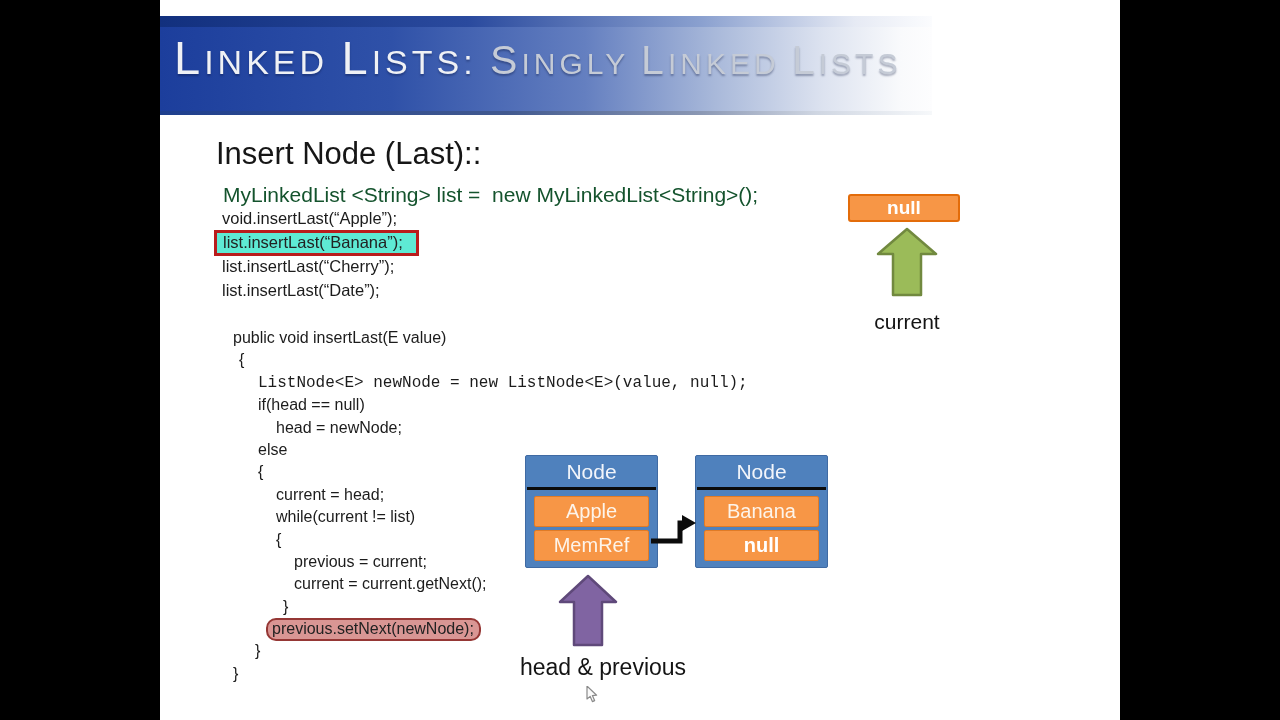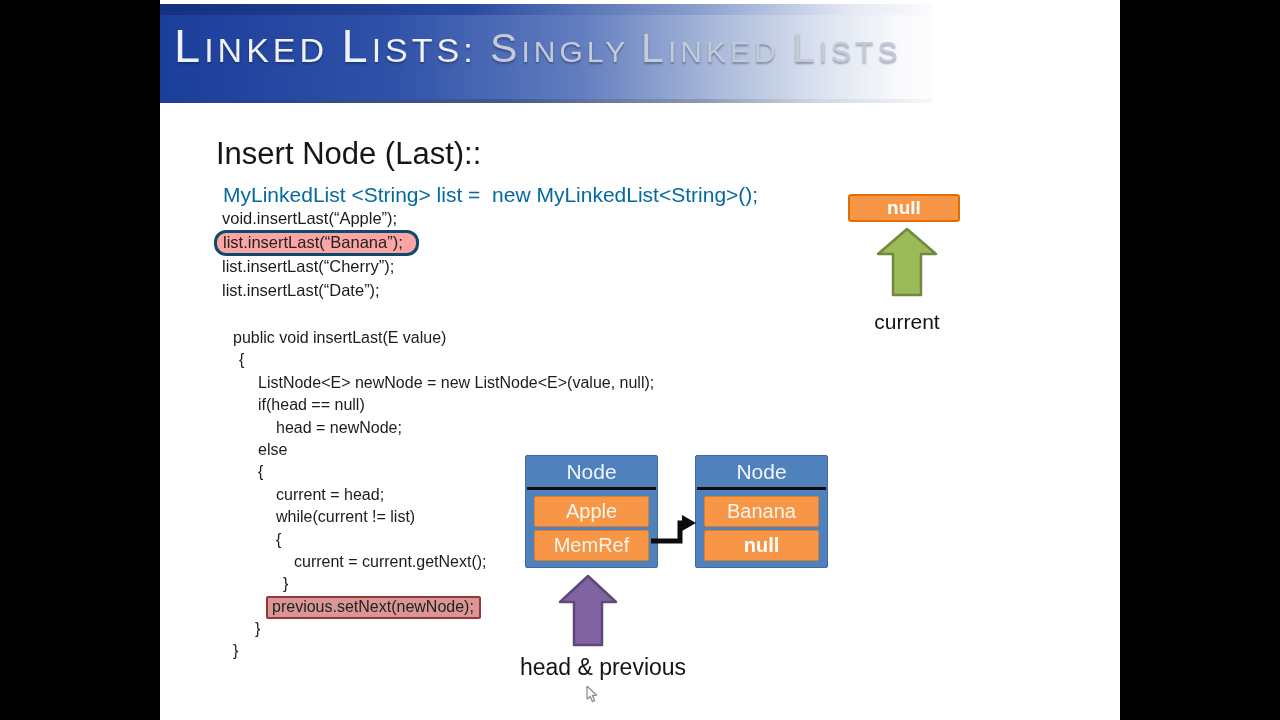--- a/index.html
+++ b/index.html
@@ -3,50 +3,50 @@
 <meta charset="utf-8">
 <style>
   * { margin:0; padding:0; box-sizing:border-box; }
   html,body { width:1280px; height:720px; background:#000; overflow:hidden; }
   body { font-family:"Liberation Sans", sans-serif; position:relative; }
 
   .stage { position:absolute; left:0; top:0; width:1280px; height:720px; background:#000; }
   .slide { position:absolute; left:160px; top:0; width:960px; height:720px; background:#ffffff; overflow:hidden; }
 
   
-  .banner { position:absolute; left:0; top:4px; width:772px; height:99px;border-radius:14px; }
+  .banner { position:absolute; left:0; top:16px; width:772px; height:99px;border-radius:14px; }
   .banner-top { position:absolute; left:0; top:0; width:100%; height:11px;
     background:linear-gradient(to right,#12307e 0%,#2a4a9e 40%,#8aa0cf 70%,#e6eaf4 90%,#fbfcfe 100%); }
   .banner-main { position:absolute; left:0; top:11px; width:100%; height:84px;
     background:linear-gradient(to right,#1c3e9c 0%,#2f51a8 30%,#647fc0 55%,#a9b9da 72%,#dde3f0 86%,#f9fafc 96%,#fdfdfe 100%); }
   .banner-rule { position:absolute; left:0; top:95px; width:100%; height:4px;
     background:linear-gradient(to right,#1e3f8e 0%,#41598f 45%,#8b98b4 70%,#cfd6e2 85%,#f6f8fa 100%); }
   .banner-title { position:absolute; left:14px; top:14px; width:940px; white-space:nowrap;
     text-shadow:0 2px 2px rgba(10,20,60,0.35); letter-spacing:4px; }
   .seg { white-space:pre; }
   .t1 { color:#eff1f5; }
   .t1 .cap { font-size:47px; }
   .t1 .low { font-size:34px; }
   .t2 { color:#c5cbd6; }
   .t2 .cap { font-size:41px; }
   .t2 .low { font-size:30px; }
 
   
   .slide-title { position:absolute; left:56px; top:136px; font-size:31px; color:#161616; }
-  .decl { position:absolute; left:63px; top:183px; font-size:21px; color:#0369a1; white-space:pre; }
+  .decl { position:absolute; left:63px; top:183px; font-size:21px; color:#14532d; white-space:pre; }
 
   .calls { position:absolute; left:52px; top:206px; font-size:16.5px; color:#1c1c1c; }
   .call-line { height:24px; line-height:24px; padding-left:10px; white-space:pre; }
-  .hl-box { display:inline-block; line-height:19px; background:#fca5a5; border:3px solid #0c4a6e;
-    border-radius:12px; padding:0 13px 1px 6px; margin-left:-8px; color:#222; }
+  .hl-box { display:inline-block; line-height:19px; background:#5eead4; border:3px solid #b91c1c;
+    border-radius:0; padding:0 13px 1px 6px; margin-left:-8px; color:#222; }
 
   .code { position:absolute; left:55px; top:327px; font-size:16px; color:#1c1c1c; }
   .code-line { height:22.4px; line-height:22.4px; white-space:pre; }
   .hl-box2 { display:inline-block; line-height:18px; background:#D99694; border:2px solid #953735;
-    border-radius:2px; padding:0 5px 1px 4px; margin-left:-6px; color:#222; }
+    border-radius:10px; padding:0 5px 1px 4px; margin-left:-6px; color:#222; }
 
   
   .null-box { position:absolute; left:688px; top:194px; width:112px; height:28px;
     background:#F79646; border:2px solid #E36C0A; border-radius:3px;
     color:#fff; font-weight:bold; font-size:19px; text-align:center; line-height:24px; }
   .current-label { position:absolute; left:697px; top:310px; width:100px; text-align:center;
     font-size:21px; color:#141414; }
   .head-label { position:absolute; left:358px; top:654px; width:170px; text-align:center;
     font-size:23px; color:#141414; }
 
@@ -86,28 +86,29 @@
     <div class="decl">MyLinkedList &lt;String&gt; list =  new MyLinkedList&lt;String&gt;();</div>
     <div class="calls">
         <div class="call-line"><span>void.insertLast(“Apple”);</span></div>
         <div class="call-line"><span class="hl-box">list.insertLast(“Banana”);</span></div>
         <div class="call-line"><span>list.insertLast(“Cherry”);</span></div>
         <div class="call-line"><span>list.insertLast(“Date”);</span></div>
       </div>
     <div class="code">
         <div class="code-line" style="padding-left: 18px;"><span>public void insertLast(E value)</span></div>
         <div class="code-line" style="padding-left: 24px;"><span>{</span></div>
-        <div class="code-line" style="padding-left: 43px;"><span>ListNode&lt;E&gt; newNode = new ListNode&lt;E&gt;(value, null);</span></div>
+        <div class="code-line" style="padding-left: 43px; font-family: Liberation Mono, monospace;"><span>ListNode&lt;E&gt; newNode = new ListNode&lt;E&gt;(value, null);</span></div>
         <div class="code-line" style="padding-left: 43px;"><span>if(head == null)</span></div>
         <div class="code-line" style="padding-left: 61px;"><span>head = newNode;</span></div>
         <div class="code-line" style="padding-left: 43px;"><span>else</span></div>
         <div class="code-line" style="padding-left: 43px;"><span>{</span></div>
         <div class="code-line" style="padding-left: 61px;"><span>current = head;</span></div>
         <div class="code-line" style="padding-left: 61px;"><span>while(current != list)</span></div>
         <div class="code-line" style="padding-left: 61px;"><span>{</span></div>
+        <div class="code-line" style="padding-left: 79px;"><span>previous = current;</span></div>
         <div class="code-line" style="padding-left: 79px;"><span>current = current.getNext();</span></div>
         <div class="code-line" style="padding-left: 68px;"><span>}</span></div>
         <div class="code-line" style="padding-left: 57px;"><span class="hl-box2">previous.setNext(newNode);</span></div>
         <div class="code-line" style="padding-left: 40px;"><span>}</span></div>
         <div class="code-line" style="padding-left: 18px;"><span>}</span></div>
       </div>
 
     <div class="null-box">null</div>
     <svg class="arrow-svg green-arrow" width="62" height="70" viewBox="0 0 62 70">
       <polygon points="31,2 60,27 45,27 45,68 17,68 17,27 2,27" fill="#9BBB59" stroke="#71893F" stroke-width="2.5" stroke-linejoin="round"></polygon>

